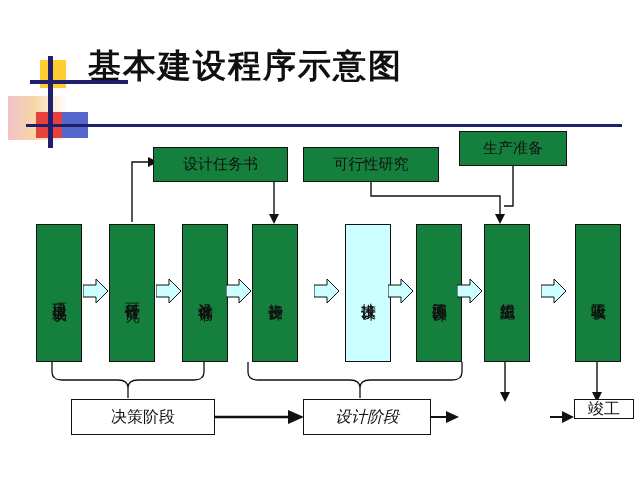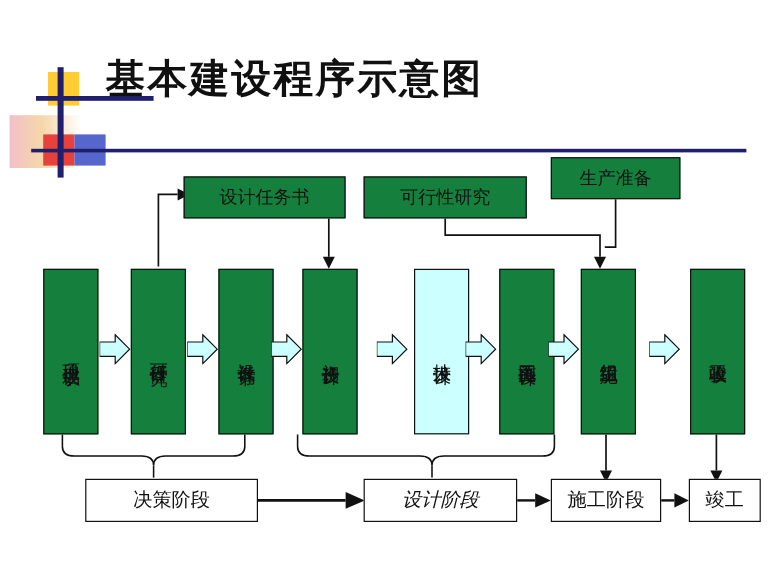--- a/index.html
+++ b/index.html
@@ -183,20 +183,17 @@
         <polygon points="0,7 13,7 13,1 25,13 13,25 13,19 0,19" fill="#ccffff" stroke="#111" stroke-width="1"></polygon>
       </svg>
   </div>
 
   <div class="box white phase-box" style="left:71px; top:399px; width:144px; height:36px;">
     <span>决策阶段</span>
   </div>
   <div class="box white phase-box" style="left:303px; top:399px; width:128px; height:36px;font-style:italic;">
     <span>设计阶段</span>
   </div>
-  <div class="box white phase-box" style="left:459px; top:399px; width:92px; height:36px;">
-    <span>施工阶段</span>
-  </div>
-  <div class="box white phase-box" style="left:574px; top:399px; width:60px; height:36px;">
+  <div class="box white phase-box" style="left:574px; top:399px; width:60px; height:20px;">
     <span>竣工</span>
   </div>
 
 </div>
 
 </body></html>

